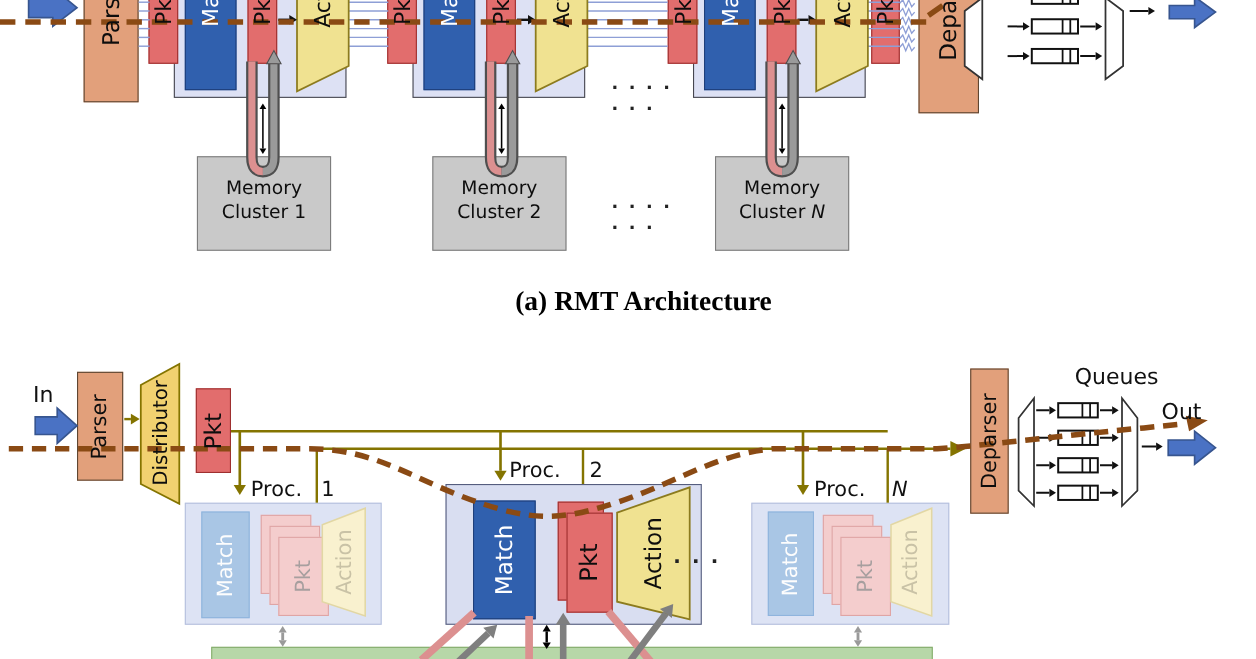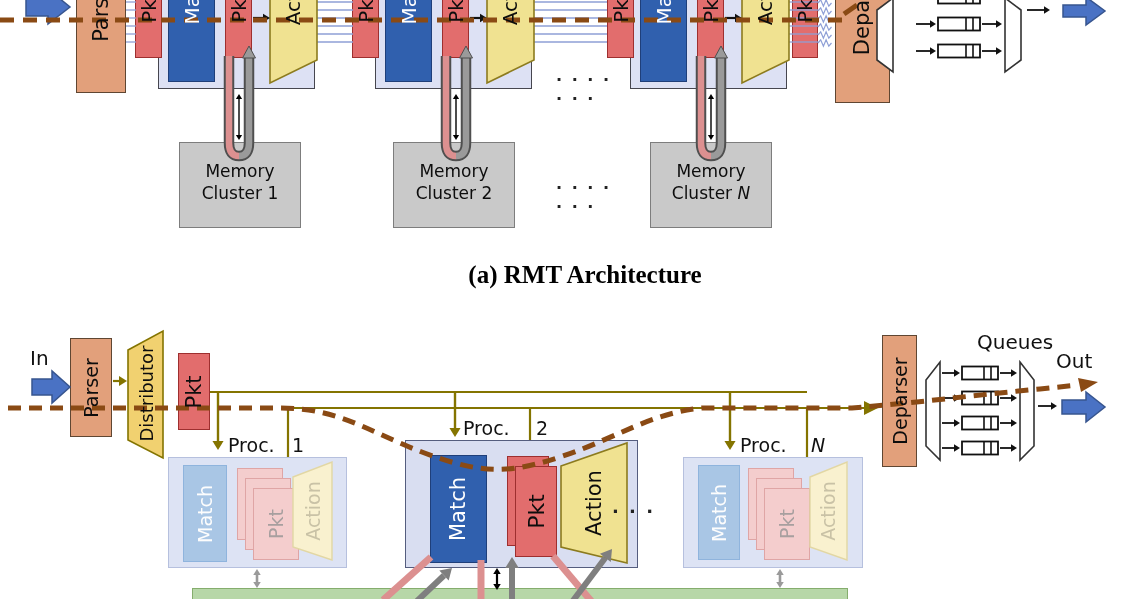--- a/index.html
+++ b/index.html
@@ -157,21 +157,21 @@
     </div>
     <div class="abs vtext lbl" style="left: 563px; top: 443px; width: 62px; height: 120px; font-size: 21px; color: rgb(13, 13, 13); z-index: 20;">
       <span>Action</span>
     </div>
     <div class="abs dots lbl" style="left: 612px; top: 496px; z-index: 20; font-size: 18px;">. . .</div>
     <div class="abs " style="left: 882px; top: 335px; width: 35px; height: 132px; background: rgb(226, 160, 123); border: 1.6px solid rgb(95, 70, 50); z-index: 2;"></div>
     <div class="abs vtext lbl" style="left: 882px; top: 335px; width: 35px; height: 132px; font-size: 19px; color: rgb(13, 13, 13); z-index: 20;">
       <span>Deparser</span>
     </div>
     <div class="abs lbl" style="left: 933px; top: 330px; font-size: 20px; z-index: 20; margin-left: 44px;">Queues</div>
-    <div class="abs lbl" style="left: 1056px; top: 349px; font-size: 20px; z-index: 20;">Out</div>
+    <div class="abs lbl" style="left: 1056px; top: 362px; font-size: 20px; z-index: 20;">Out</div>
     <svg width="1142" height="599" class="overlay" style="z-index: 8;">
       <polygon points="26,-4 48,-4 48,-11 70,7 48,24 48,16 26,16" fill="#4a72c4" stroke="#37558f" stroke-width="1.5"></polygon>
       <line x1="126" y1="2" x2="136" y2="2" stroke="#8e9fd6" stroke-width="1.3"></line>
       <line x1="126" y1="10" x2="136" y2="10" stroke="#8e9fd6" stroke-width="1.3"></line>
       <line x1="126" y1="18" x2="136" y2="18" stroke="#8e9fd6" stroke-width="1.3"></line>
       <line x1="126" y1="26" x2="136" y2="26" stroke="#8e9fd6" stroke-width="1.3"></line>
       <line x1="126" y1="34" x2="136" y2="34" stroke="#8e9fd6" stroke-width="1.3"></line>
       <line x1="126" y1="42" x2="136" y2="42" stroke="#8e9fd6" stroke-width="1.3"></line>
       <line x1="317" y1="2" x2="353" y2="2" stroke="#8e9fd6" stroke-width="1.3"></line>
       <line x1="317" y1="10" x2="353" y2="10" stroke="#8e9fd6" stroke-width="1.3"></line>

